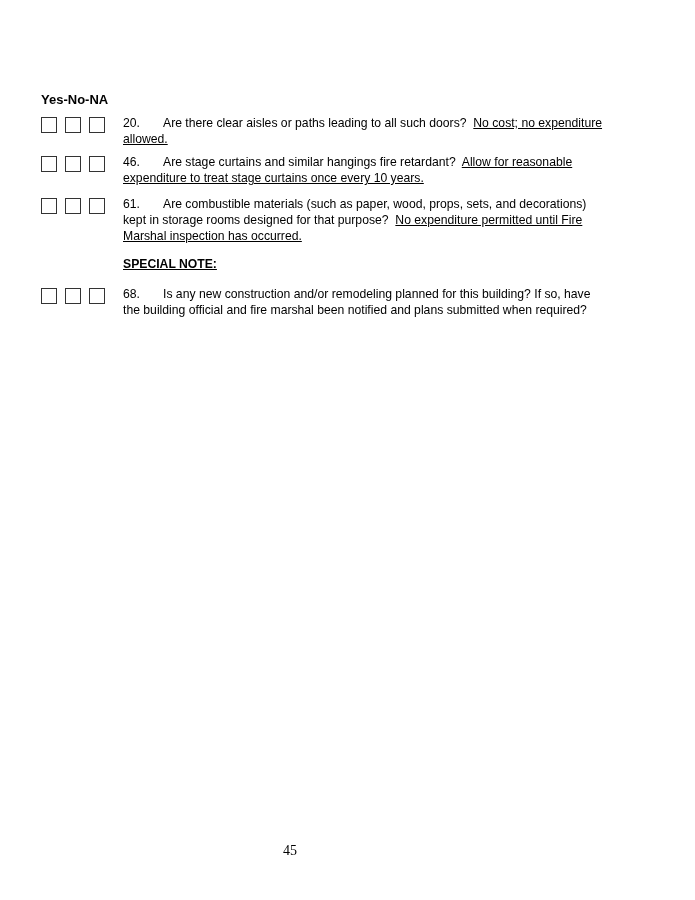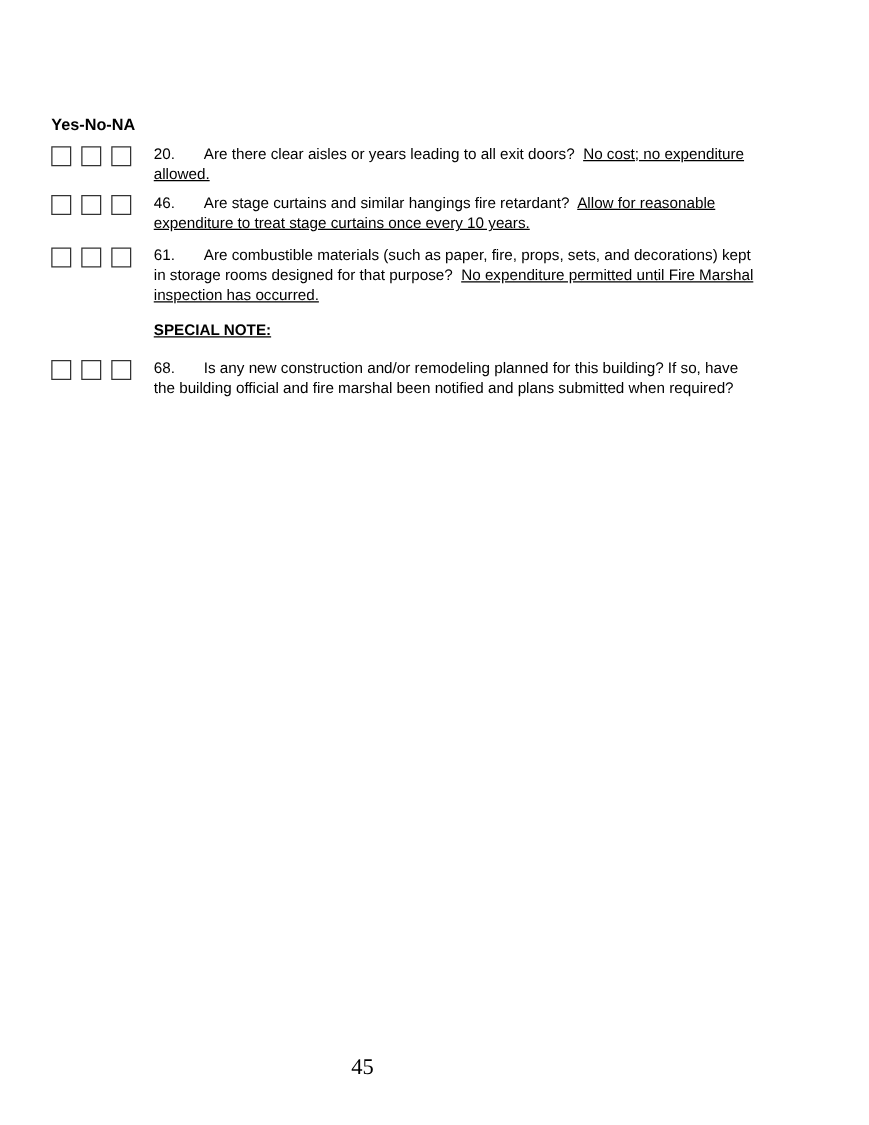--- a/index.html
+++ b/index.html
@@ -7,35 +7,35 @@
          font-family:"Liberation Sans", sans-serif; color:#000; }
   .header { position:absolute; left:41px; top:92px; font-size:13px; font-weight:bold; }
   .item { position:absolute; left:41px; width:600px; }
   .boxes { position:absolute; left:0; top:2px; }
   .box { position:absolute; width:16px; height:16px; border:1.2px solid #333; box-sizing:border-box; background:#fff; }
   .text { position:absolute; left:82px; width:485px; font-size:12.2px; line-height:16px; }
   .num { display:inline-block; width:40px; }
   .u { text-decoration:underline; }
   .note { position:absolute; left:123px; top:257px; font-size:12.2px; font-weight:bold; text-decoration:underline; }
   .page-num { position:absolute; left:0; width:580px; text-align:center; top:843px;
-              font-family:"Liberation Serif", serif; font-size:18px; }
+              font-family:"Liberation Serif", serif; font-size:14px; }
 </style>
 </head>
 <body>
 
 <div class="header">Yes-No-NA</div>
 
 <div class="item" style="top:115px;">
   <div class="boxes">
     <div class="box" style="left:0"></div>
     <div class="box" style="left:24px"></div>
     <div class="box" style="left:48px"></div>
   </div>
   <div class="text">
-    <span class="num">20.</span><span>Are there clear aisles or years leading to all exit doors?</span>&nbsp; <span class="u">No cost; no expenditure allowed.</span>
+    <span class="num">20.</span><span>Are there clear aisles or paths leading to all such doors?</span>&nbsp; <span class="u">No cost; no expenditure allowed.</span>
   </div>
 </div>
 
 <div class="item" style="top:154px;">
   <div class="boxes">
     <div class="box" style="left:0"></div>
     <div class="box" style="left:24px"></div>
     <div class="box" style="left:48px"></div>
   </div>
   <div class="text">
@@ -43,21 +43,21 @@
   </div>
 </div>
 
 <div class="item" style="top:196px;">
   <div class="boxes">
     <div class="box" style="left:0"></div>
     <div class="box" style="left:24px"></div>
     <div class="box" style="left:48px"></div>
   </div>
   <div class="text">
-    <span class="num">61.</span><span>Are combustible materials (such as paper, fire, props, sets, and decorations) kept in storage rooms designed for that purpose?</span>&nbsp; <span class="u">No expenditure permitted until Fire Marshal inspection has occurred.</span>
+    <span class="num">61.</span><span>Are combustible materials (such as paper, wood, props, sets, and decorations) kept in storage rooms designed for that purpose?</span>&nbsp; <span class="u">No expenditure permitted until Fire Marshal inspection has occurred.</span>
   </div>
 </div>
 
 <div class="note">SPECIAL NOTE:</div>
 
 <div class="item" style="top:286px;">
   <div class="boxes">
     <div class="box" style="left:0"></div>
     <div class="box" style="left:24px"></div>
     <div class="box" style="left:48px"></div>

